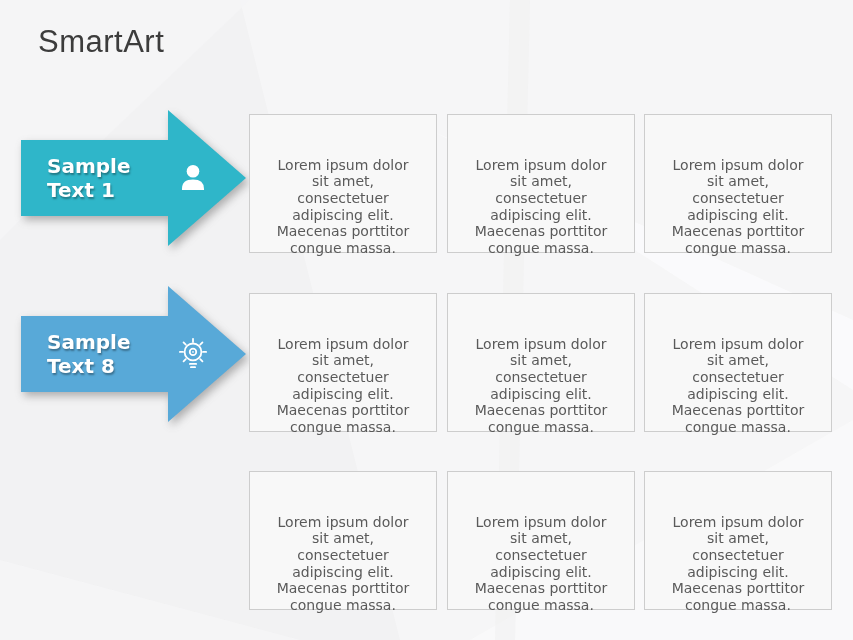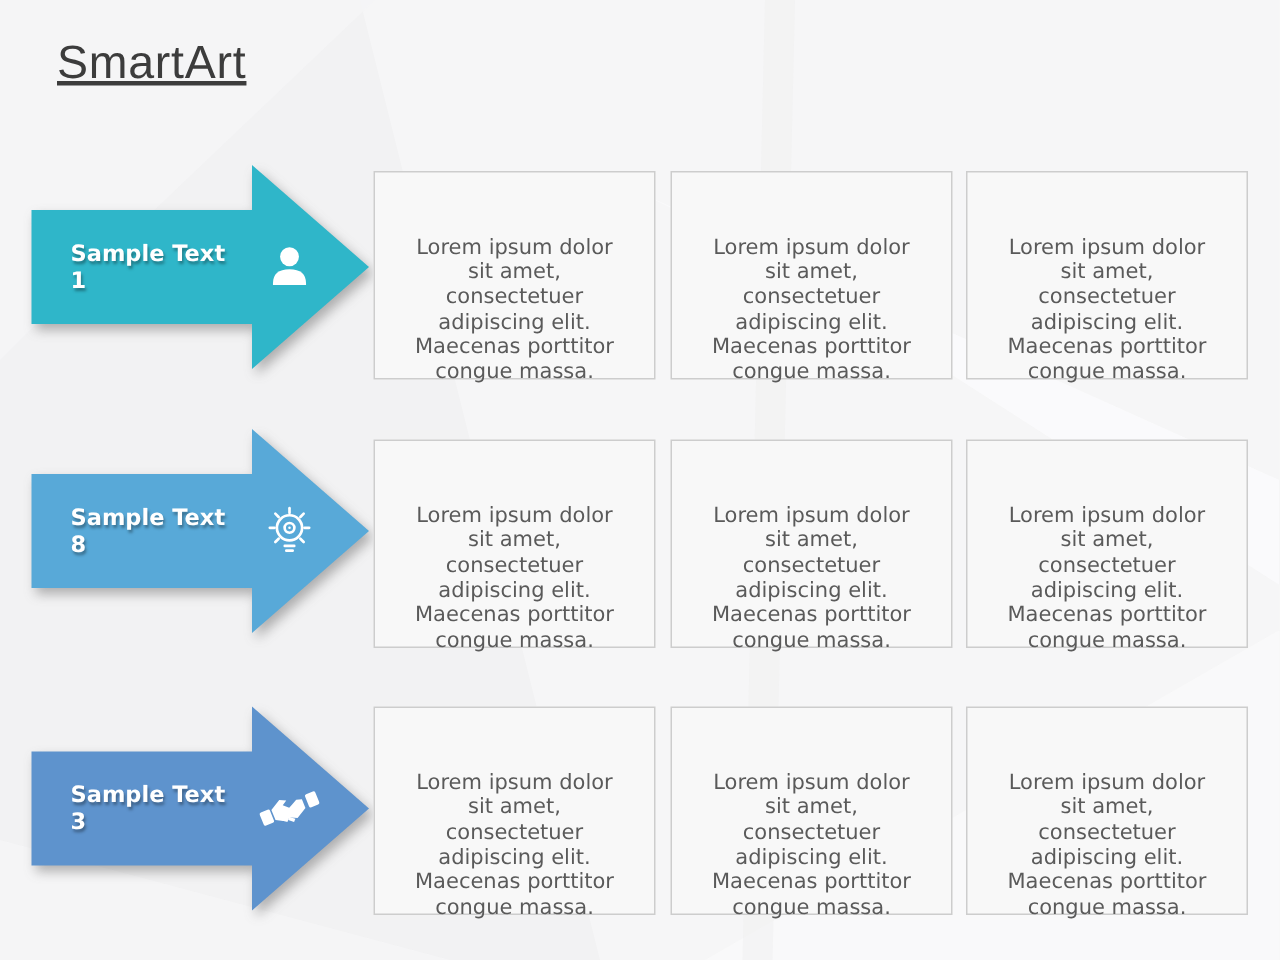--- a/index.html
+++ b/index.html
@@ -8,41 +8,40 @@
     width:853px;height:640px;
     background:#f2f2f3;
     overflow:hidden;
     font-family:"Liberation Sans", sans-serif;
   }
   .bg-svg{position:absolute;inset:0;width:100%;height:100%;}
   .page-title{
     position:absolute;left:38px;top:24px;
     font-size:31px;color:#3c3c3c;letter-spacing:.5px;
     font-family:"Liberation Sans", sans-serif;
-    text-decoration:underline;
   }
   
   .arrow{
     position:absolute;left:21px;width:225px;height:136px;
     filter:drop-shadow(3px 4px 4px rgba(70,70,70,.40));
   }
   .arrow-body{
     position:absolute;left:0;top:30px;width:147px;height:76px;
   }
   .arrow-head{
     position:absolute;left:147px;top:0;width:0;height:0;
     border-top:68px solid transparent;
     border-bottom:68px solid transparent;
     border-left:78px solid #000;
   }
   .arrow-label{
     position:absolute;left:26px;top:50%;transform:translateY(-50%);
     width:104px;
     font-family:"DejaVu Sans", sans-serif;
-    font-weight:bold;font-size:15px;line-height:1.22;color:#ffffff;
+    font-weight:bold;font-size:20px;line-height:1.22;color:#ffffff;
     text-shadow:1px 2px 2px rgba(0,0,0,.35);
   }
   .arrow-icon{
     position:absolute;left:151px;top:50%;transform:translateY(-50%);
     width:42px;height:42px;display:flex;align-items:center;justify-content:center;
   }
   .arrow-icon svg{width:42px;height:42px;}
   
   .card{
     position:absolute;width:188px;height:139px;
@@ -123,36 +122,20 @@
   <div class="card r2 c1">
     <div class="card-text">Lorem ipsum dolor sit amet, consectetuer adipiscing elit. Maecenas porttitor congue massa.</div>
   </div>
   <div class="card r2 c2">
     <div class="card-text">Lorem ipsum dolor sit amet, consectetuer adipiscing elit. Maecenas porttitor congue massa.</div>
   </div>
   <div class="card r2 c3">
     <div class="card-text">Lorem ipsum dolor sit amet, consectetuer adipiscing elit. Maecenas porttitor congue massa.</div>
   </div>
 
-  <div class="arrow r3">
-    <div class="arrow-body" style="background-color: rgb(94, 147, 205);"></div>
-    <div class="arrow-head" style="border-left-color: rgb(94, 147, 205);"></div>
-    <div class="arrow-label">Sample Text 3</div>
-    <span class="arrow-icon">
-      <svg viewBox="0 0 40 40">
-        <g transform="rotate(-22 20 20)" fill="#ffffff">
-          <rect x="1" y="15.5" width="7" height="9" rx="1.2"></rect>
-          <rect x="32" y="15.5" width="7" height="9" rx="1.2"></rect>
-          <path d="M9 16.5 l7-4 4 2 -3.2 2 3.2 3 2.5-1.2 3.5-1.8 3.5 1 v6 l-7 4 -4-2 -4 1 -5.5-3 z"></path>
-          <path d="M14 23.5 l3 2.5 -1.5 1.5 -3-2.5 z"></path>
-          <path d="M18 25 l3 2.5 -1.5 1.5 -3-2.5 z"></path>
-        </g>
-      </svg>
-    </span>
-  </div>
   <div class="card r3 c1">
     <div class="card-text">Lorem ipsum dolor sit amet, consectetuer adipiscing elit. Maecenas porttitor congue massa.</div>
   </div>
   <div class="card r3 c2">
     <div class="card-text">Lorem ipsum dolor sit amet, consectetuer adipiscing elit. Maecenas porttitor congue massa.</div>
   </div>
   <div class="card r3 c3">
     <div class="card-text">Lorem ipsum dolor sit amet, consectetuer adipiscing elit. Maecenas porttitor congue massa.</div>
   </div>
 

